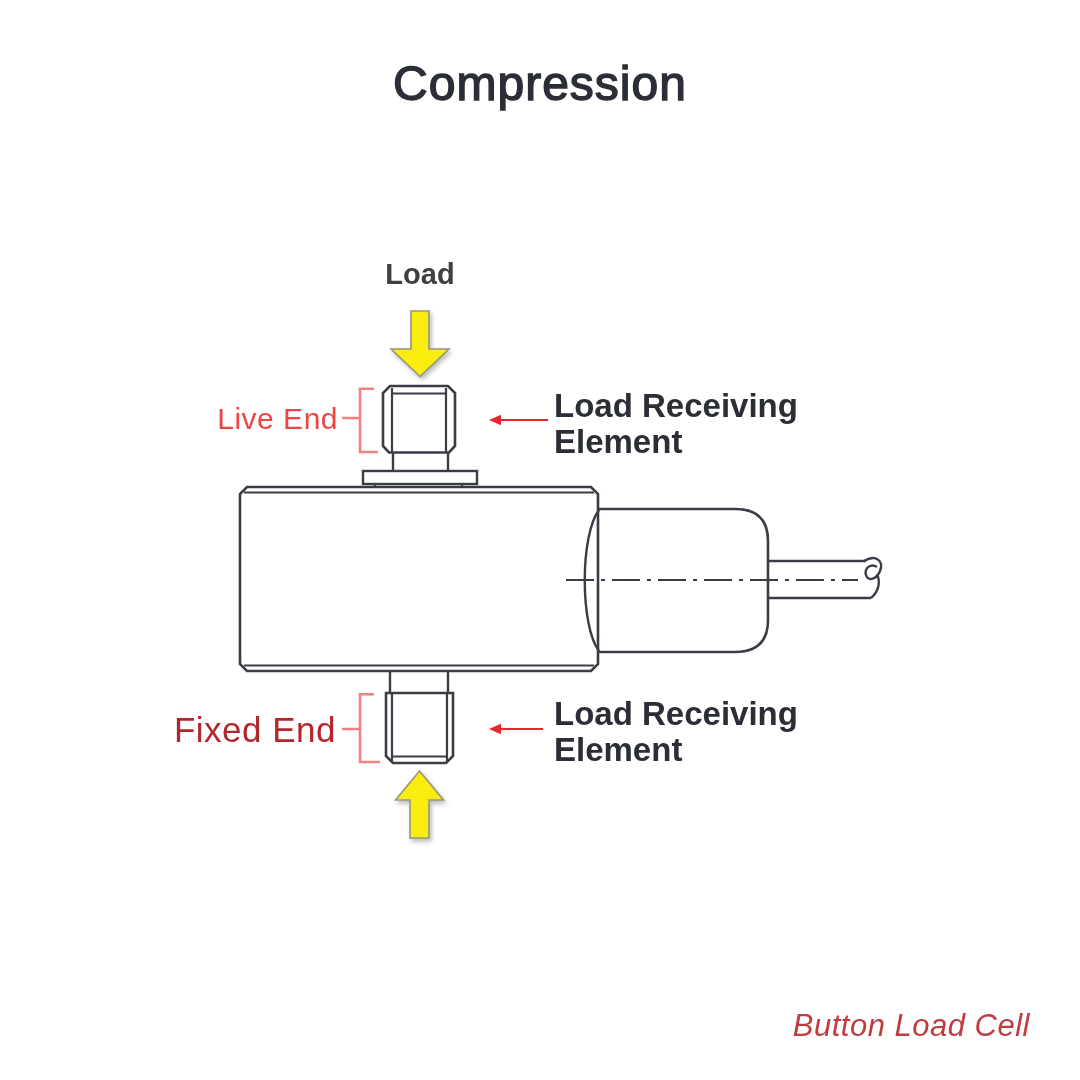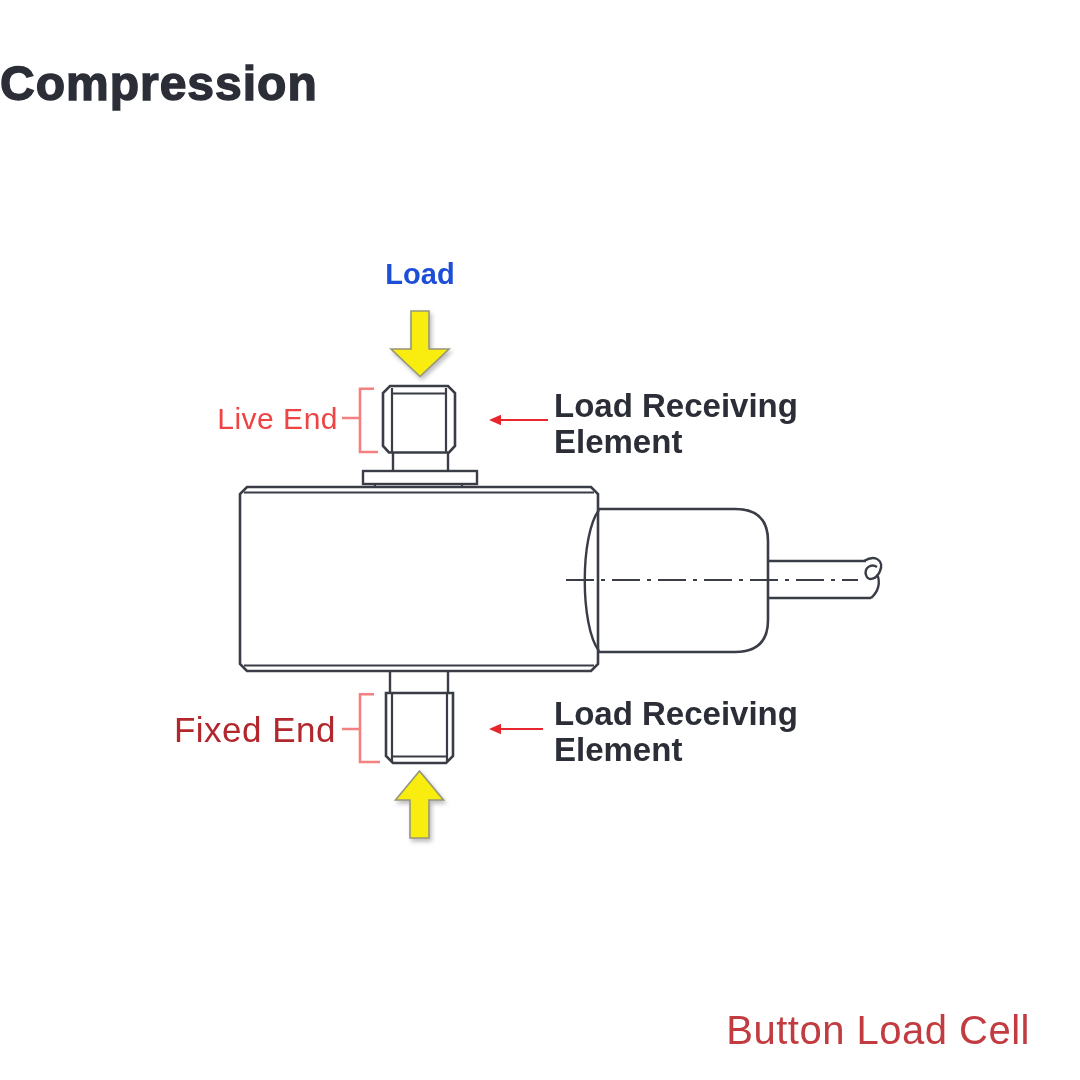--- a/index.html
+++ b/index.html
@@ -7,34 +7,34 @@
     position: relative;
     width: 1080px;
     height: 1080px;
     background: #ffffff;
     overflow: hidden;
     font-family: "Liberation Sans", sans-serif;
   }
   .title {
     position: absolute;
     top: 56px; left: 0; width: 1080px;
-    text-align: left;
+    text-align: center;
     font-size: 48px;
-    font-weight: bold;
+    font-weight: normal;
     letter-spacing: 1px;
     color: #2b2e37;
     -webkit-text-stroke: 1.4px #2b2e37;
   }
   .label-load {
     position: absolute;
     top: 258px; left: 340px; width: 160px;
     text-align: center;
     font-size: 29px;
     font-weight: bold;
-    color: #1d4ed8;
+    color: #404040;
   }
   .label-live-end {
     position: absolute;
     top: 402px; left: 170px; width: 168px;
     text-align: right;
     font-size: 30px;
     font-weight: 400;
     letter-spacing: 0.5px;
     color: #ef4444;
   }
@@ -54,21 +54,22 @@
     font-weight: bold;
     line-height: 36px;
     color: #2b2e37;
   }
   .label-lre.top { top: 388px; }
   .label-lre.bottom { top: 696px; }
   .caption {
     position: absolute;
     top: 1008px; right: 50px; width: 400px;
     text-align: right;
-    font-size: 40px;
+    font-size: 31px;
+    font-style: italic;
     font-weight: 400;
     letter-spacing: 0.5px;
     color: #c13b41;
   }
   svg.diagram { position: absolute; top: 0; left: 0; }
   .ink { stroke: #3a3d46; fill: none; }
   .ink-fill { stroke: #3a3d46; fill: #ffffff; }
   .yellow-arrow {
     fill: #f8ed0e;
     stroke: #96967c;

